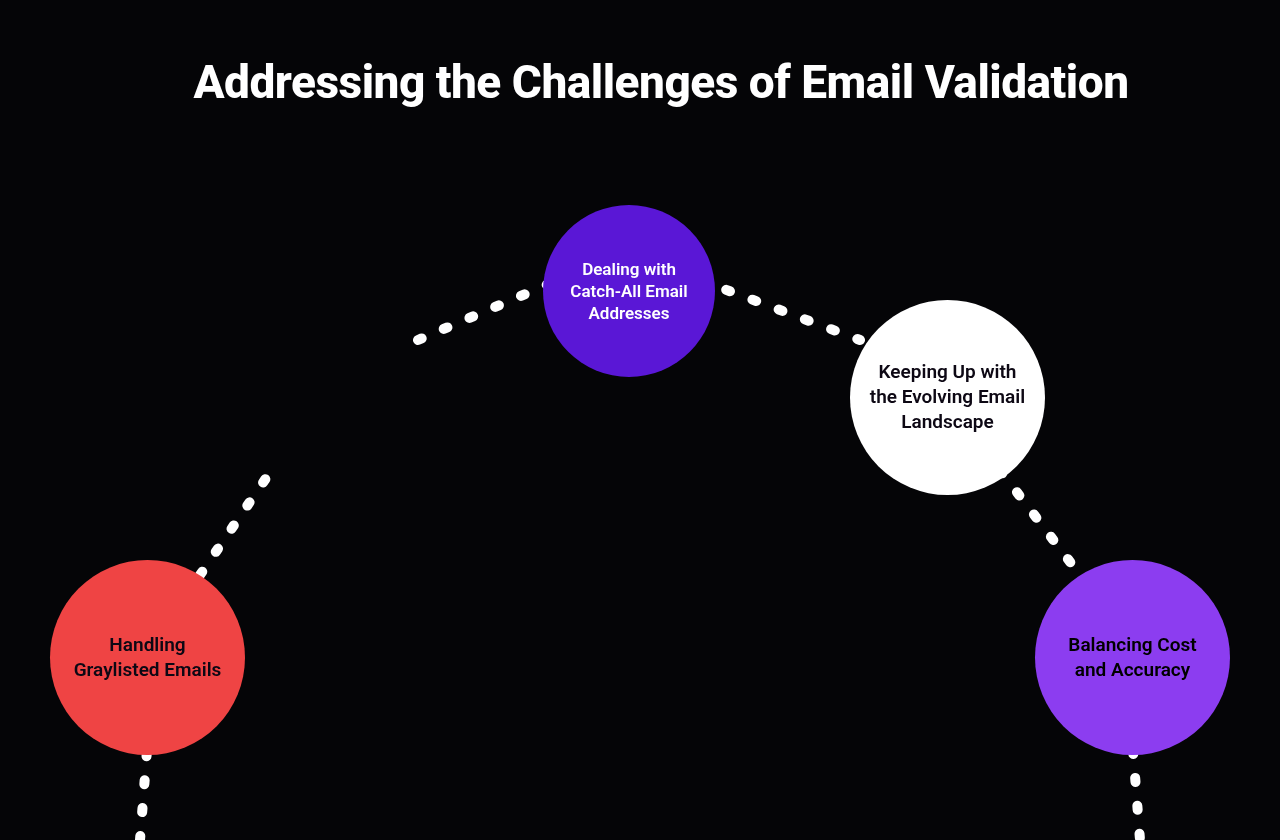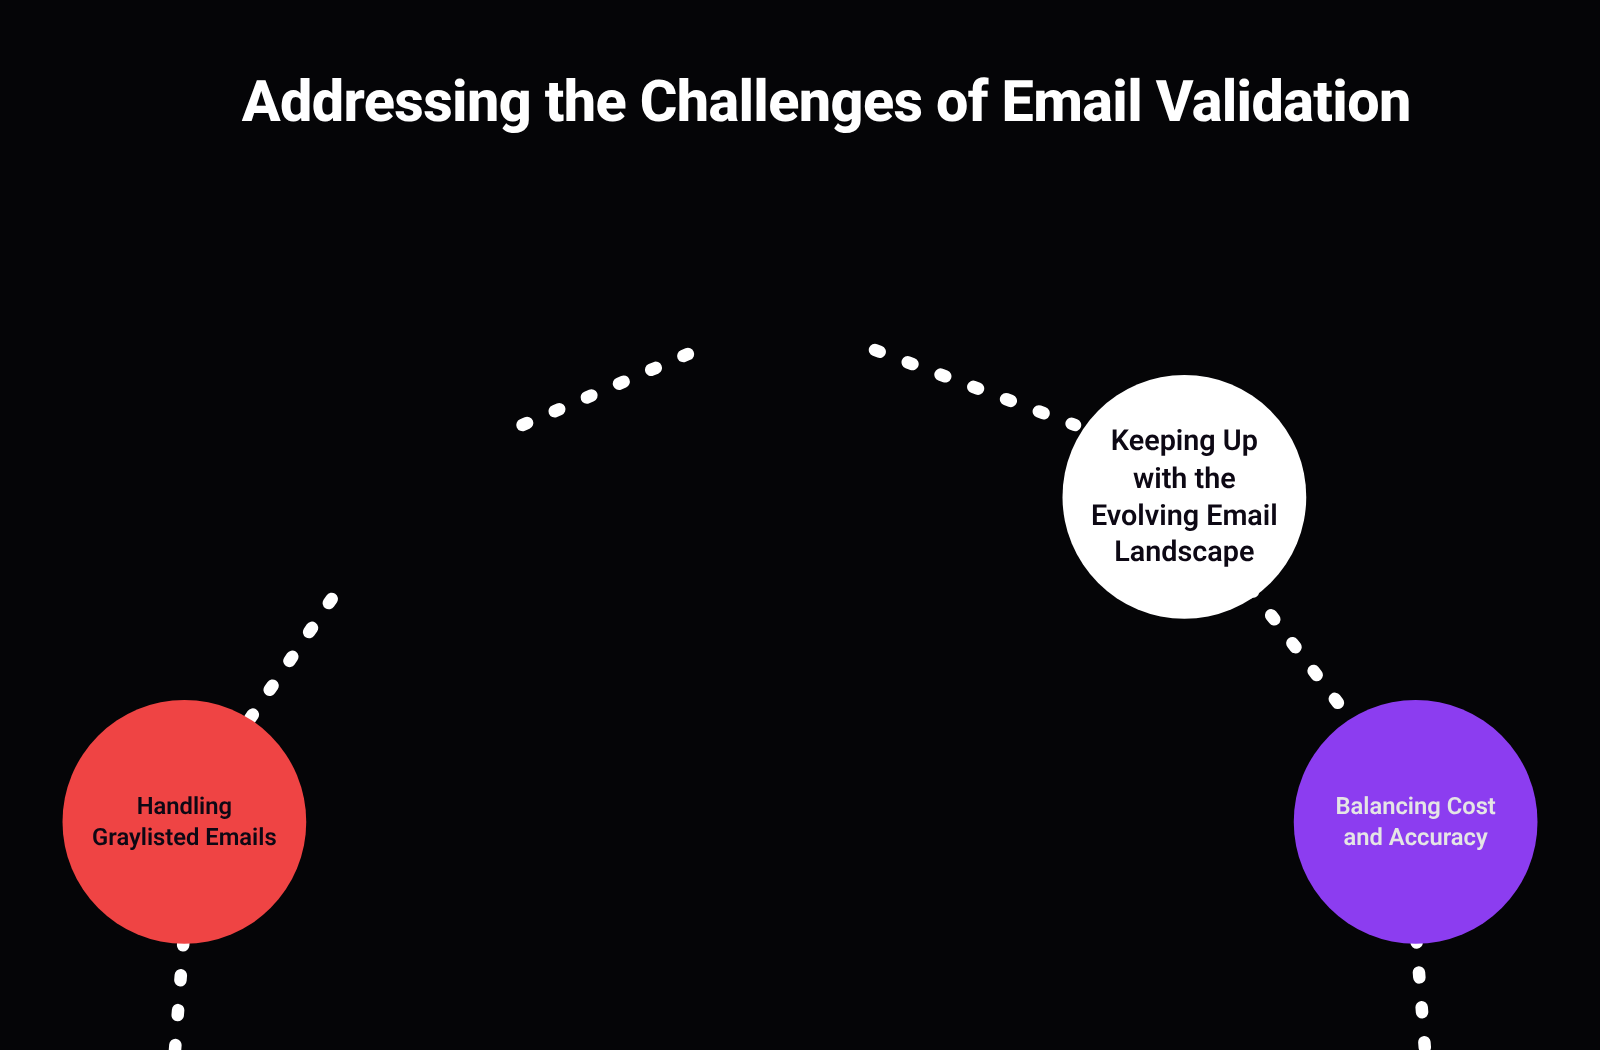--- a/index.html
+++ b/index.html
@@ -68,29 +68,29 @@
     color: #ffffff;
     font-size: 17px;
   }
   .node-4 {
     left: 850px;
     top: 300px;
     width: 195px;
     height: 195px;
     background: #ffffff;
     color: #0d0814;
-    font-size: 23px;
+    font-size: 19px;
   }
   .node-5 {
     left: 1035px;
     top: 560px;
     width: 195px;
     height: 195px;
     background: #8c3df0;
-    color: #e5e5e5;
+    color: #000000;
     font-size: 19px;
     justify-content: center;
   }
   svg.connectors {
     position: absolute;
     top: 0;
     left: 0;
     width: 1280px;
     height: 840px;
     pointer-events: none;
@@ -112,20 +112,23 @@
       <line x1="1000" y1="470" x2="1080" y2="575"></line>
       <line x1="1133" y1="750" x2="1140" y2="840"></line>
     </g>
   </svg>
 
   <div class="node node-1">
     <span>Handling Graylisted Emails</span>
   </div>
 
 
+  <div class="node node-3">
+    <span>Dealing with Catch-All Email Addresses</span>
+  </div>
 
   <div class="node node-4">
     <span>Keeping Up with the Evolving Email Landscape</span>
   </div>
 
   <div class="node node-5">
     <span>Balancing Cost and Accuracy</span>
   </div>
 
 </div>

